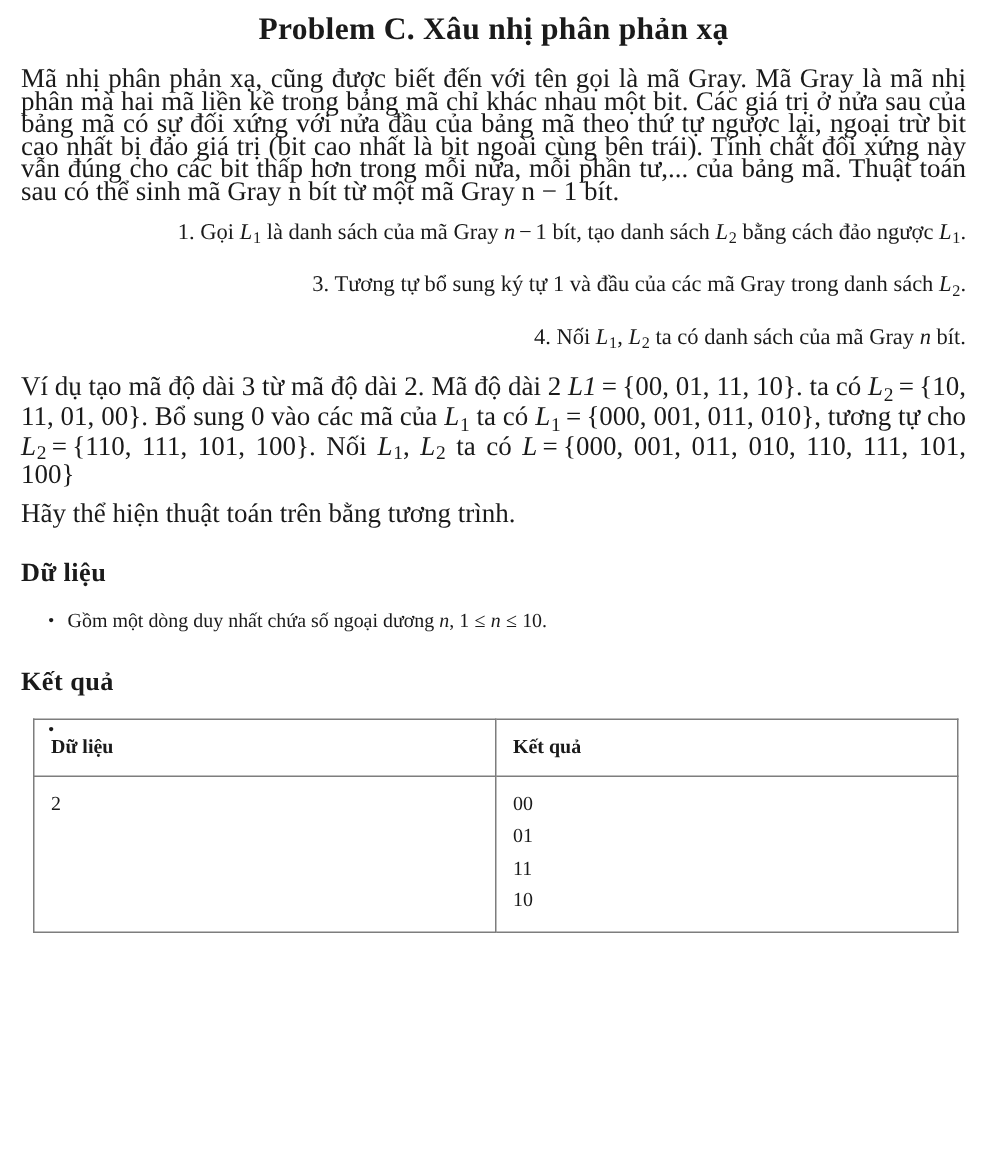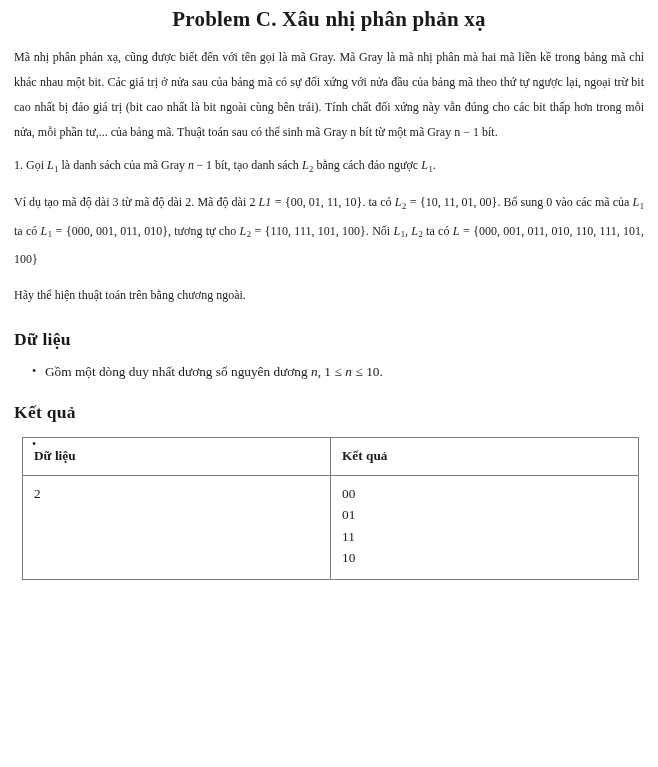--- a/index.html
+++ b/index.html
@@ -22,31 +22,31 @@
   }
   .doc-title {
     text-align: center;
     font-size: 21px;
     font-weight: bold;
     margin: 7px 0 13px 0;
     letter-spacing: 0.2px;
     line-height: 1.2;
   }
   p.body-par {
-    font-size: 12px;
-    line-height: 25px;
+    font-size: 18px;
+    line-height: 15px;
     margin: 0 0 11px 0;
     text-align: justify;
     text-justify: inter-word;
   }
   p.step {
-    font-size: 12px;
+    font-size: 15px;
     line-height: 19.2px;
     margin: 0 0 11.5px 0;
-    text-align: left;
+    text-align: right;
   }
   h2.section {
     font-size: 17.5px;
     font-weight: bold;
     margin: 21px 0 12px 0;
     line-height: 1.2;
     letter-spacing: 0.3px;
   }
   ul.blist {
     margin: 0 0 0 0;
@@ -118,31 +118,39 @@
   <h1 class="doc-title">Problem C. Xâu nhị phân phản xạ</h1>
 
   <p class="body-par">Mã nhị phân phản xạ, cũng được biết đến với tên gọi là mã Gray. Mã Gray là mã nhị phân mà hai mã liền kề trong bảng mã chỉ khác nhau một bit. Các giá trị ở nửa sau của bảng mã có sự đối xứng với nửa đầu của bảng mã theo thứ tự ngược lại, ngoại trừ bit cao nhất bị đảo giá trị (bit cao nhất là bit ngoài cùng bên trái). Tính chất đối xứng này vẫn đúng cho các bit thấp hơn trong mỗi nửa, mỗi phần tư,... của bảng mã. Thuật toán sau có thể sinh mã Gray n bít từ một mã Gray n − 1 bít.</p>
 
   <p class="step">
     <span>1.</span>
     <span>Gọi </span><var>L</var><span class="msub">1</span><span> là danh sách của mã Gray </span><var>n</var><span class="mop">−</span><span class="mnum">1</span><span> bít, tạo danh sách </span><var>L</var><span class="msub">2</span><span> bằng cách đảo ngược </span><var>L</var><span class="msub">1</span><span>.</span>
   </p>
 
 
+  <p class="step">
+    <span>3.</span>
+    <span>Tương tự bổ sung ký tự 1 và đầu của các mã Gray trong danh sách </span><var>L</var><span class="msub">2</span><span>.</span>
+  </p>
 
+  <p class="step">
+    <span>4.</span>
+    <span>Nối </span><var>L</var><span class="msub">1</span><span>, </span><var>L</var><span class="msub">2</span><span> ta có danh sách của mã Gray </span><var>n</var><span> bít.</span>
+  </p>
 
   <p class="body-par"><span>Ví dụ tạo mã độ dài 3 từ mã độ dài 2. Mã độ dài 2 </span><var>L1</var><span class="mrel">=</span><span class="mset">{00, 01, 11, 10}</span><span>. ta có </span><var>L</var><span class="msub">2</span><span class="mrel">=</span><span class="mset">{10, 11, 01, 00}</span><span>. Bổ sung 0 vào các mã của </span><var>L</var><span class="msub">1</span><span> ta có </span><var>L</var><span class="msub">1</span><span class="mrel">=</span><span class="mset">{000, 001, 011, 010}</span><span>, tương tự cho </span><var>L</var><span class="msub">2</span><span class="mrel">=</span><span class="mset">{110, 111, 101, 100}</span><span>. Nối </span><var>L</var><span class="msub">1</span><span>, </span><var>L</var><span class="msub">2</span><span> ta có </span><var>L</var><span class="mrel">=</span><span class="mset">{000, 001, 011, 010, 110, 111, 101, 100}</span>
   </p>
 
-  <p class="body-par">Hãy thể hiện thuật toán trên bằng chương ngoài.</p>
+  <p class="body-par">Hãy thể hiện thuật toán trên bằng tương trình.</p>
 
   <h2 class="section">Dữ liệu</h2>
   <ul class="blist">
     <li>
-      <span class="bullet">•</span><span>Gồm một dòng duy nhất dương số nguyên dương </span><var>n</var><span>, </span><span class="mnum">1</span><span class="mrel">≤</span><var>n</var><span class="mrel">≤</span><span class="mnum">10</span><span>.</span>
+      <span class="bullet">•</span><span>Gồm một dòng duy nhất chứa số ngoại dương </span><var>n</var><span>, </span><span class="mnum">1</span><span class="mrel">≤</span><var>n</var><span class="mrel">≤</span><span class="mnum">10</span><span>.</span>
     </li>
   </ul>
 
   <h2 class="section">Kết quả</h2>
   <ul class="blist">
     <li>
       <span class="bullet">•</span>
     </li>
   </ul>
 

